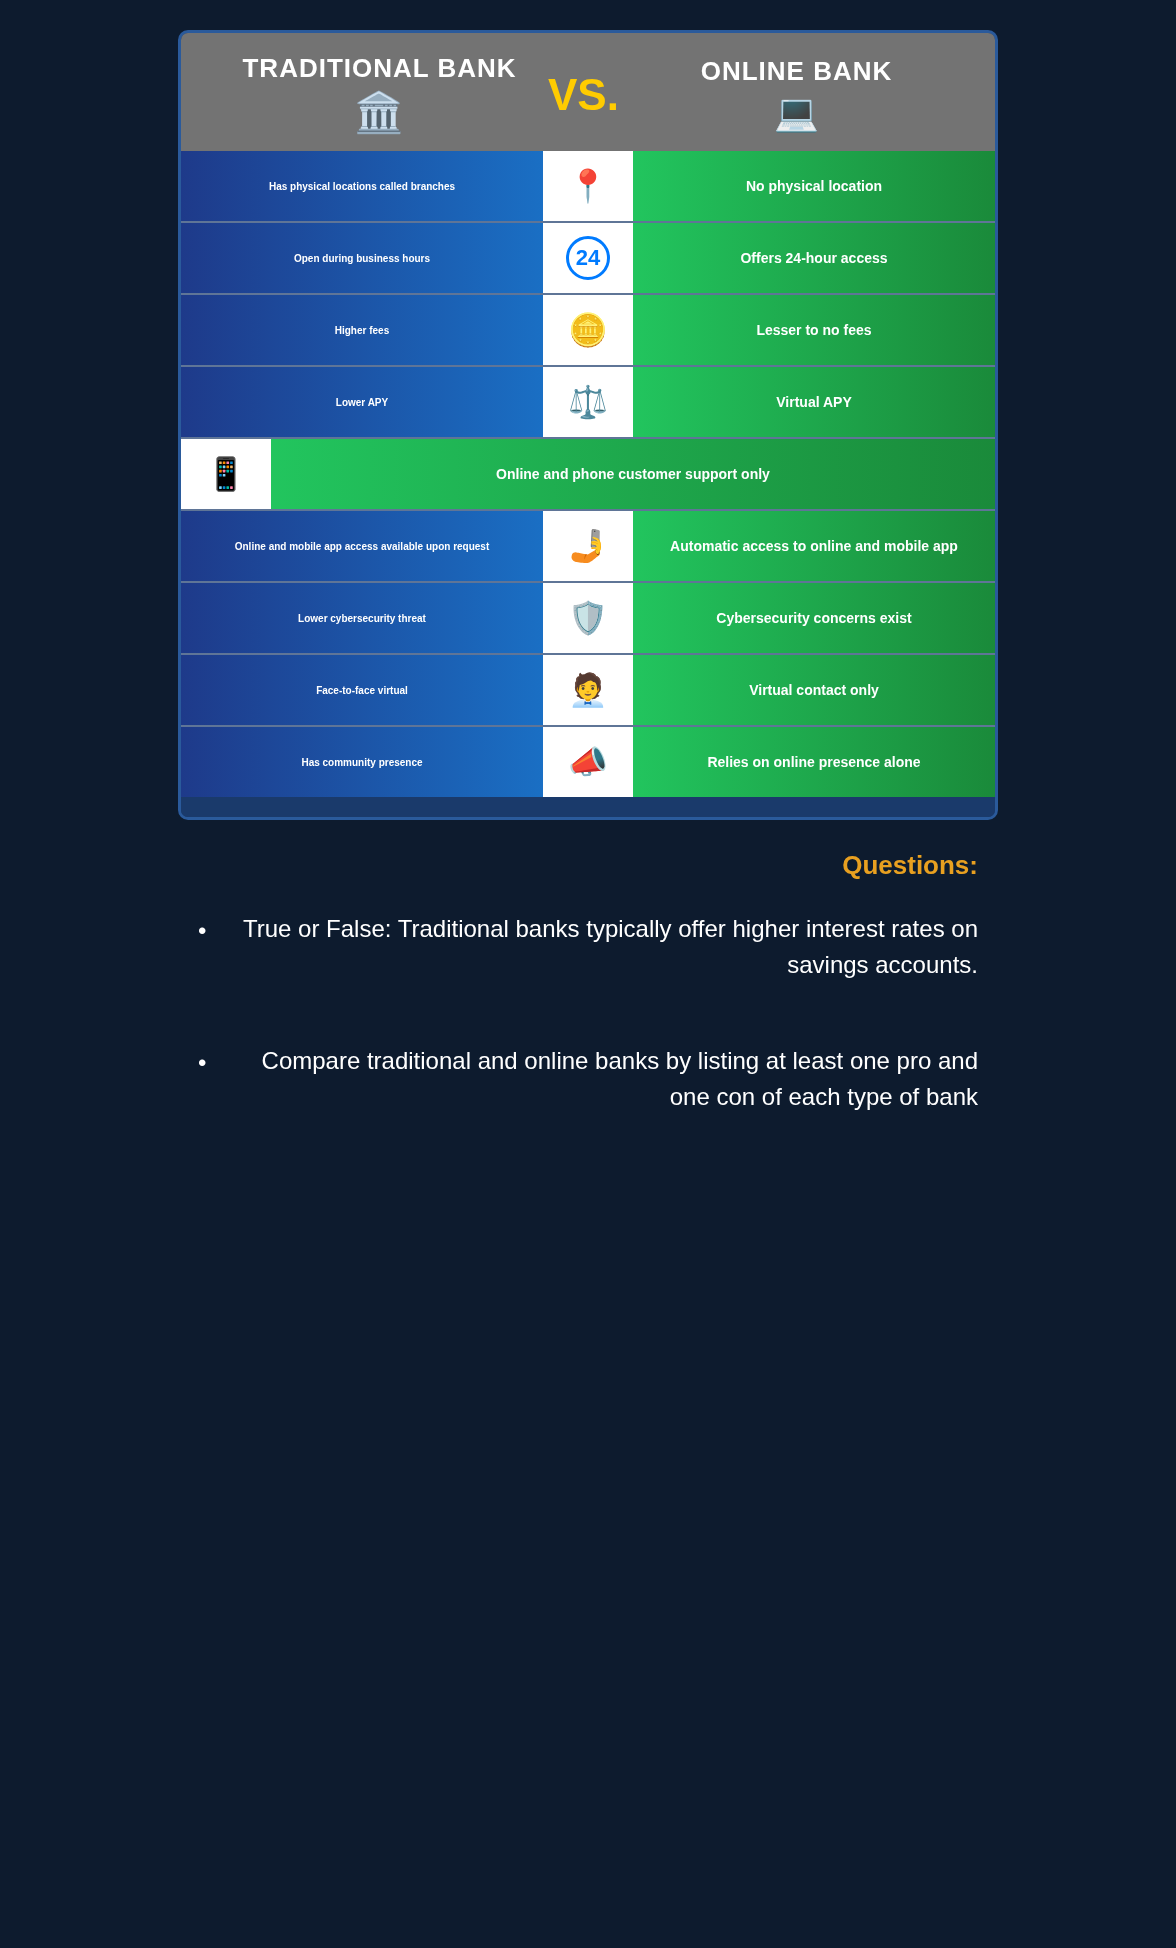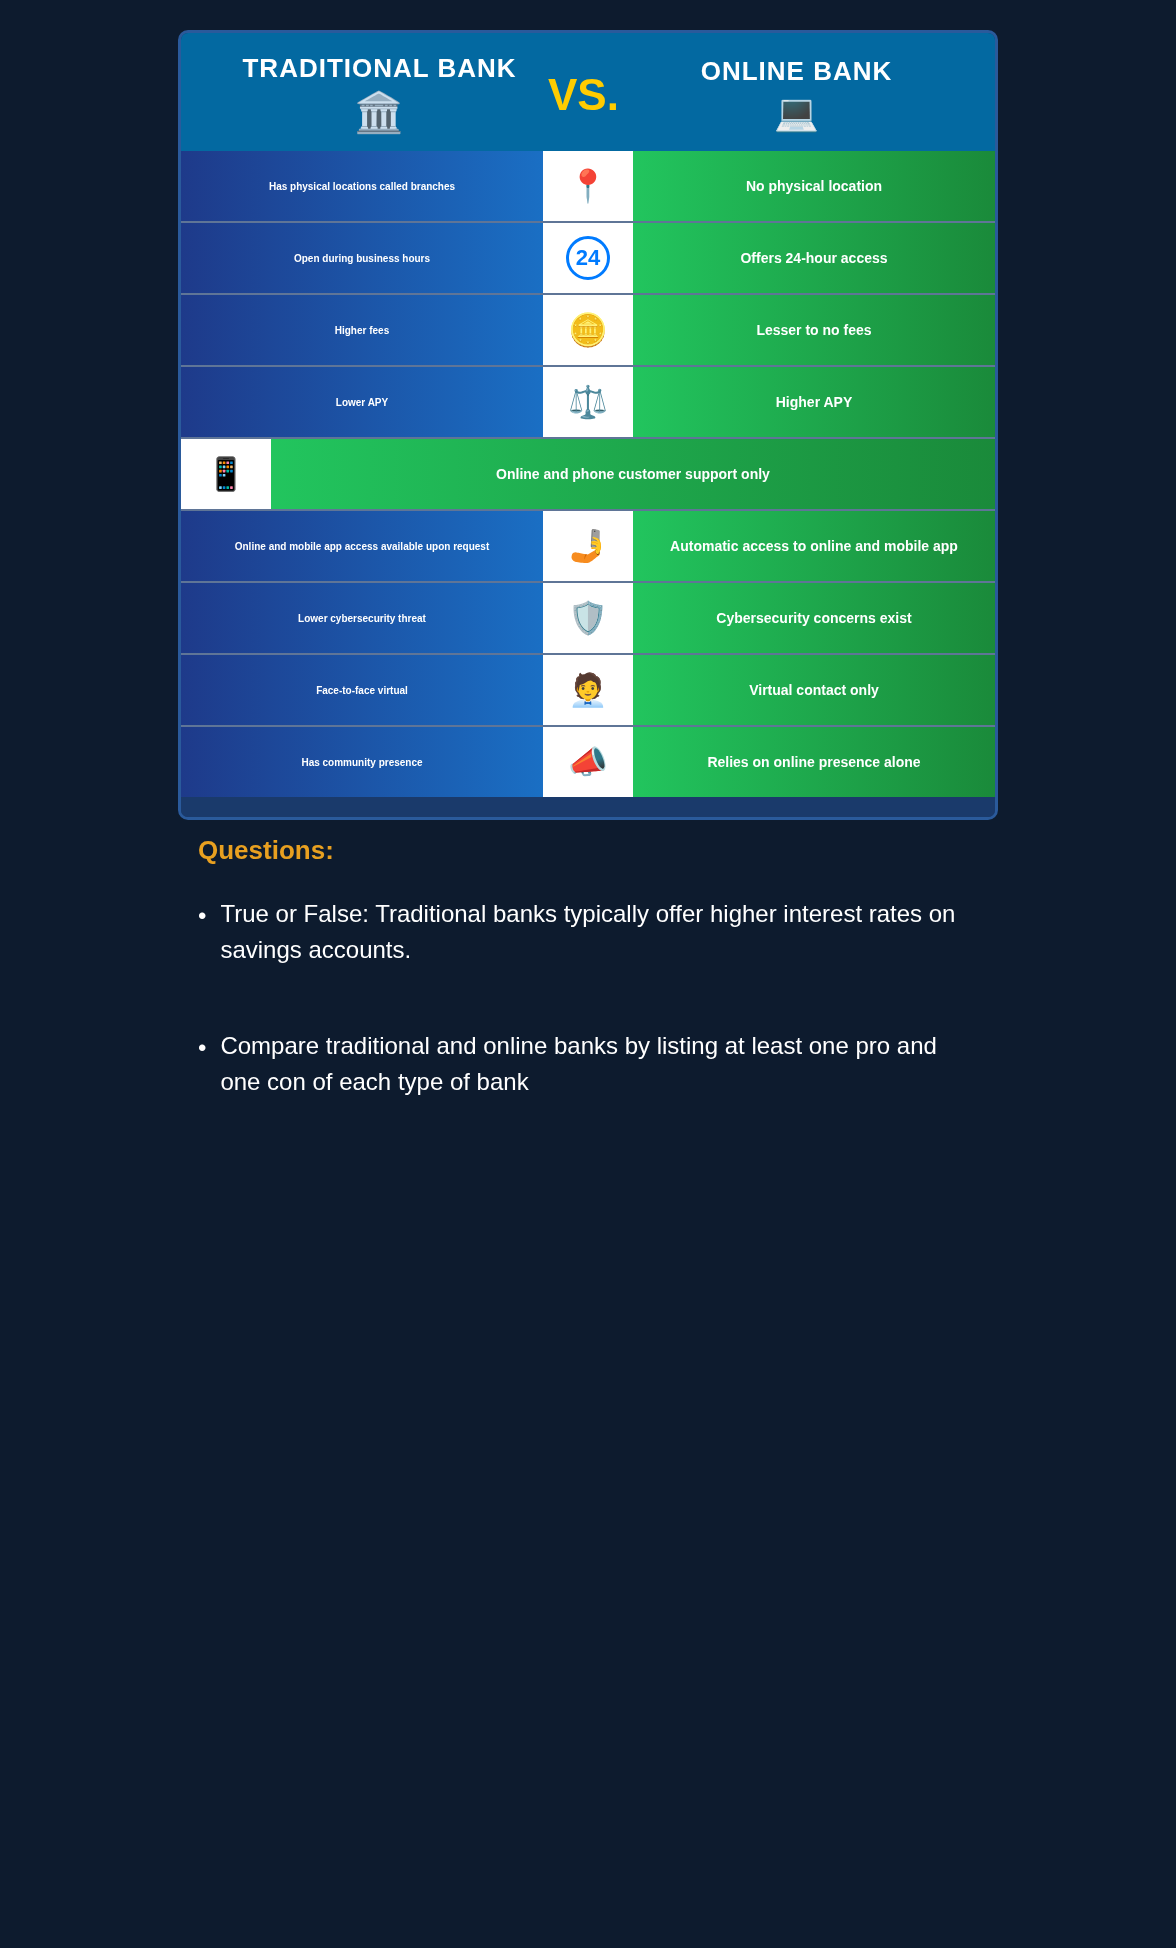--- a/index.html
+++ b/index.html
@@ -22,21 +22,21 @@
       border: 3px solid #2a5a9b;
       margin-top: 10px;
     }
 
     
     .header {
       display: flex;
       align-items: center;
       justify-content: space-between;
       padding: 20px 30px 15px;
-      background: #0369a1;
+      background: #737373;
     }
     .header-bank {
       display: flex;
       flex-direction: column;
       align-items: center;
       flex: 1;
     }
     .header-title {
       font-size: 26px;
       font-weight: 900;
@@ -105,22 +105,23 @@
       align-items: center;
       justify-content: center;
       text-align: center;
       padding: 14px 16px;
       min-height: 70px;
     }
 
     
     .questions-section {
       width: 820px;
-      padding: 15px 20px;
-      color: white;
+      padding: 30px 20px;
+      color: white;
+      text-align: right;
     }
     .questions-title {
       font-size: 26px;
       font-weight: 900;
       color: #e8a020;
       margin-bottom: 30px;
     }
     .question-item {
       display: flex;
       align-items: flex-start;
@@ -207,21 +208,21 @@
     </div>
 
     <div class="row">
       <div class="left-cell">
         <span>Lower APY</span>
       </div>
       <div class="center-cell">
         <span class="icon-scale">⚖️</span>
       </div>
       <div class="right-cell">
-        <span>Higher APY</span>
+        <span>Virtual APY</span>
       </div>
     </div>
 
     <div class="row">
       <div class="center-cell">
         <span class="icon-phone">📱</span>
       </div>
       <div class="right-cell">
         <span>Online and phone customer support only</span>
       </div>

